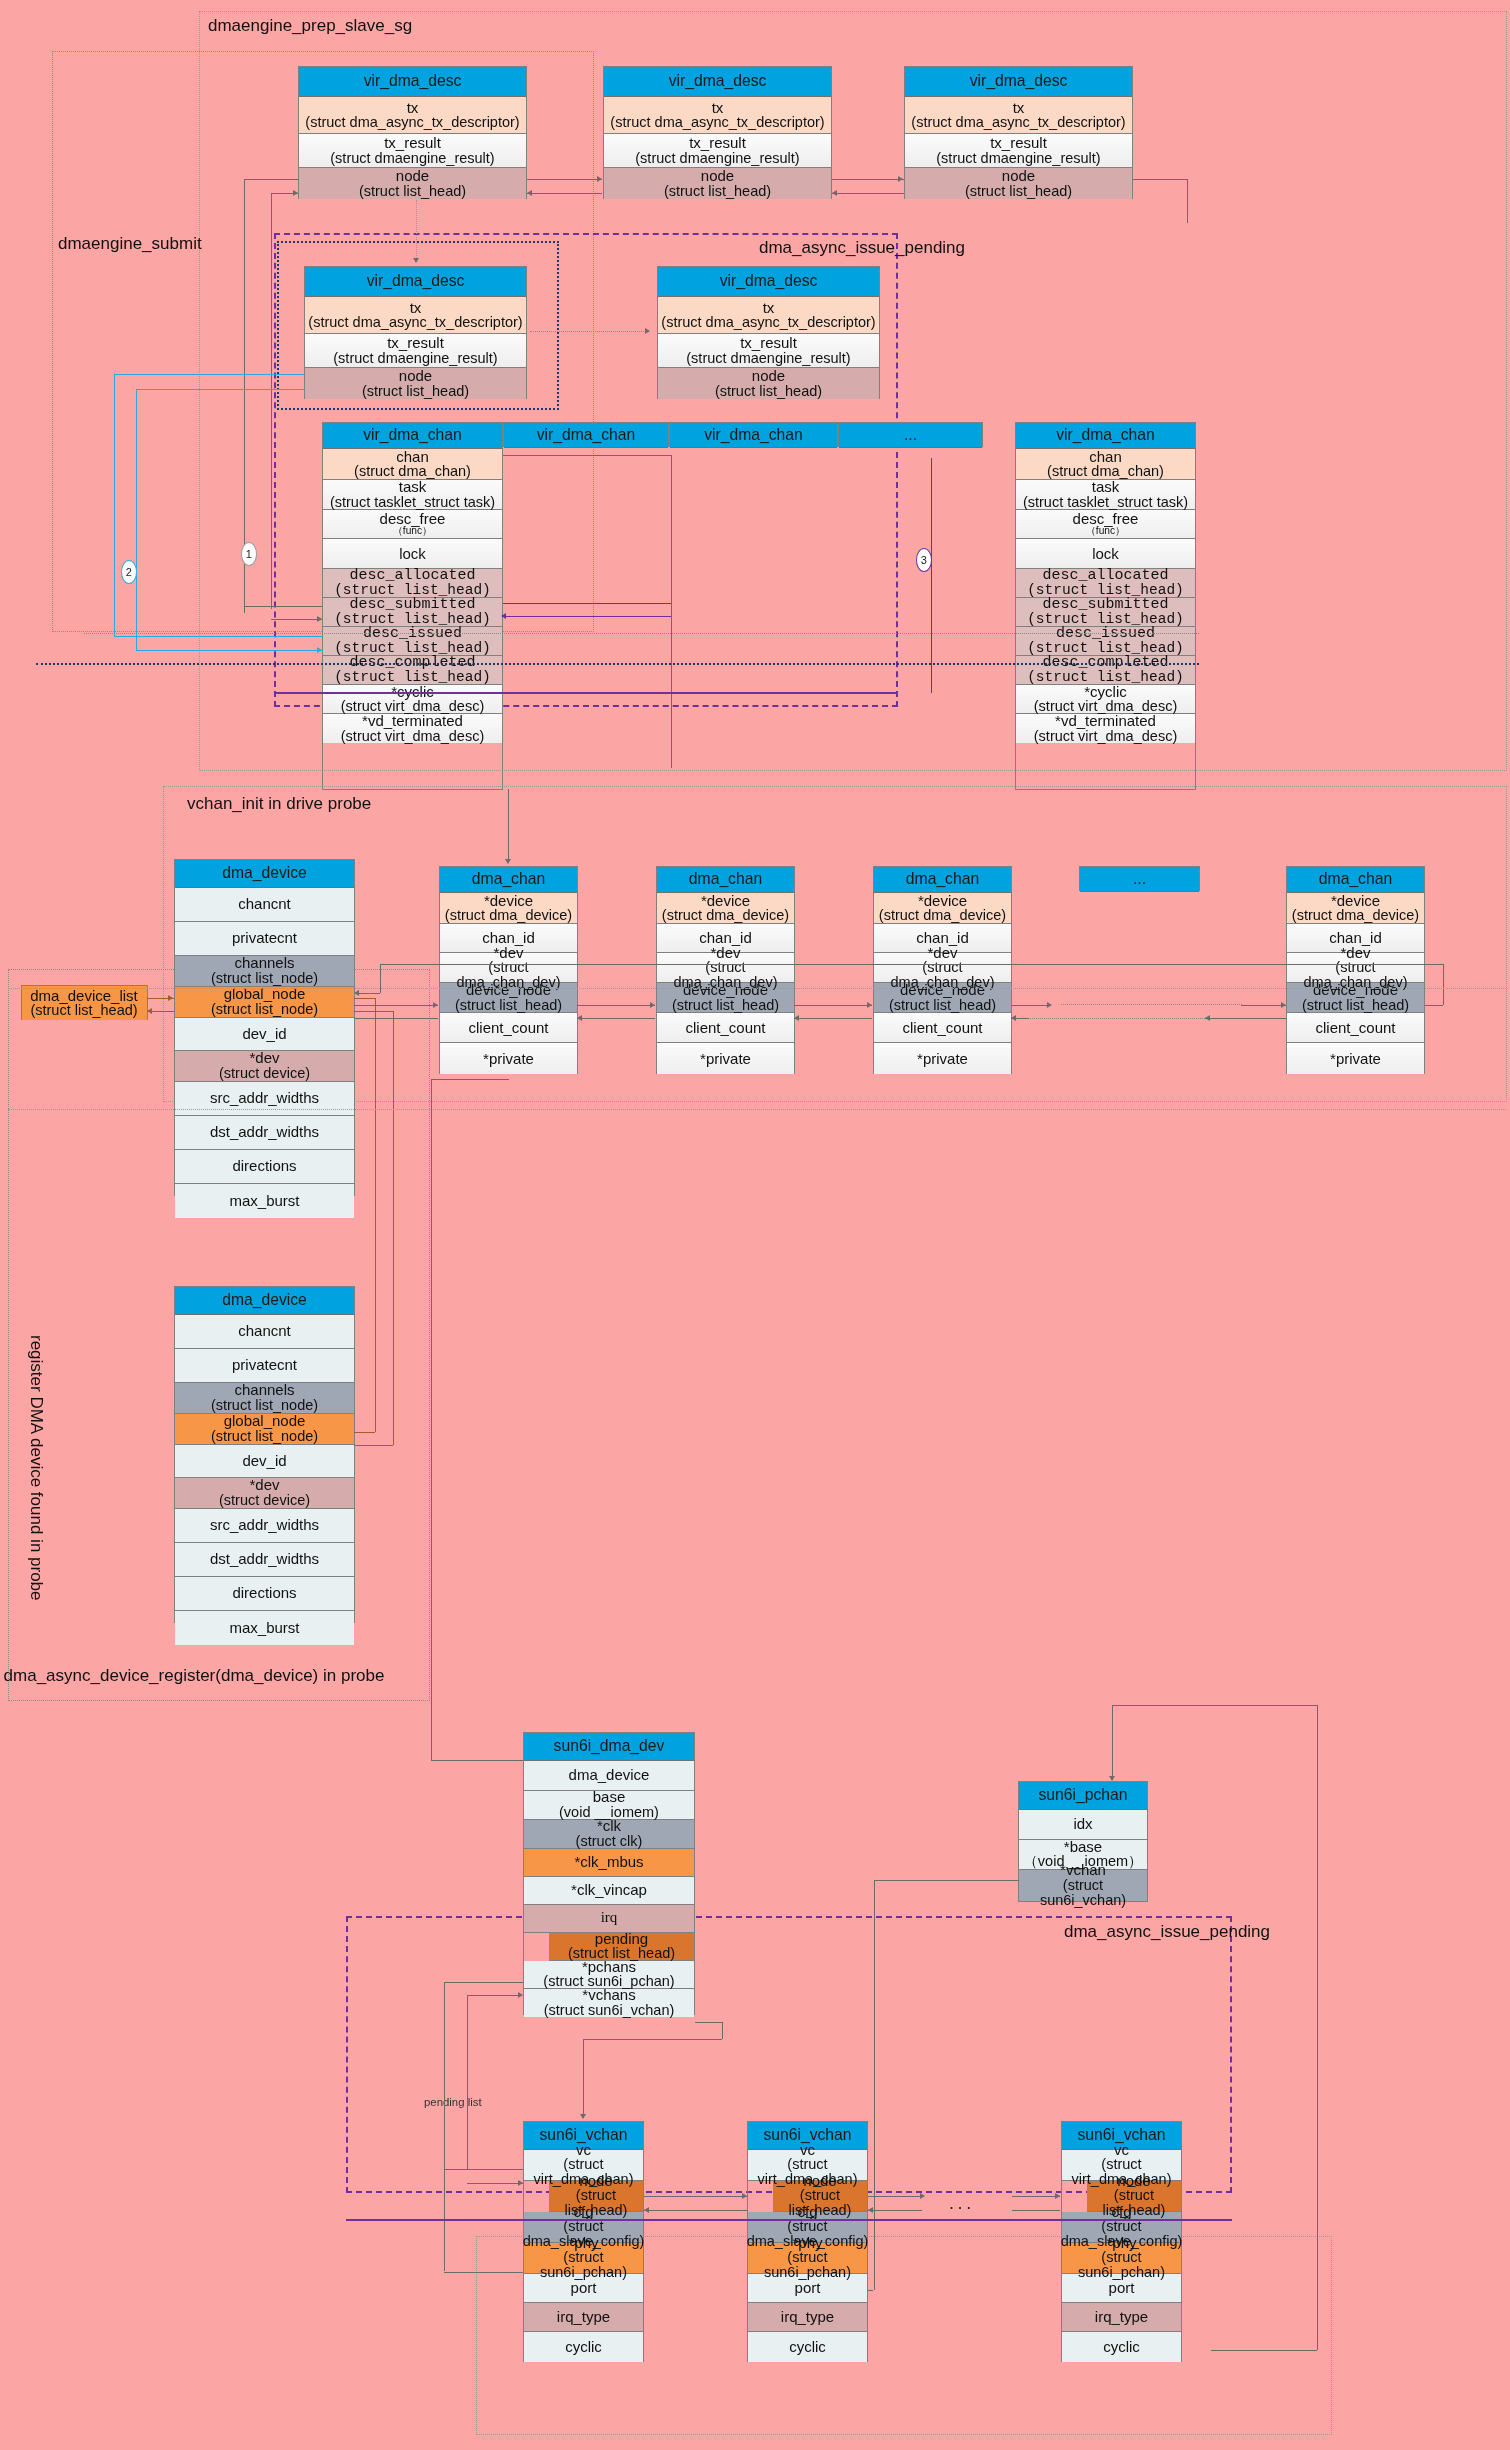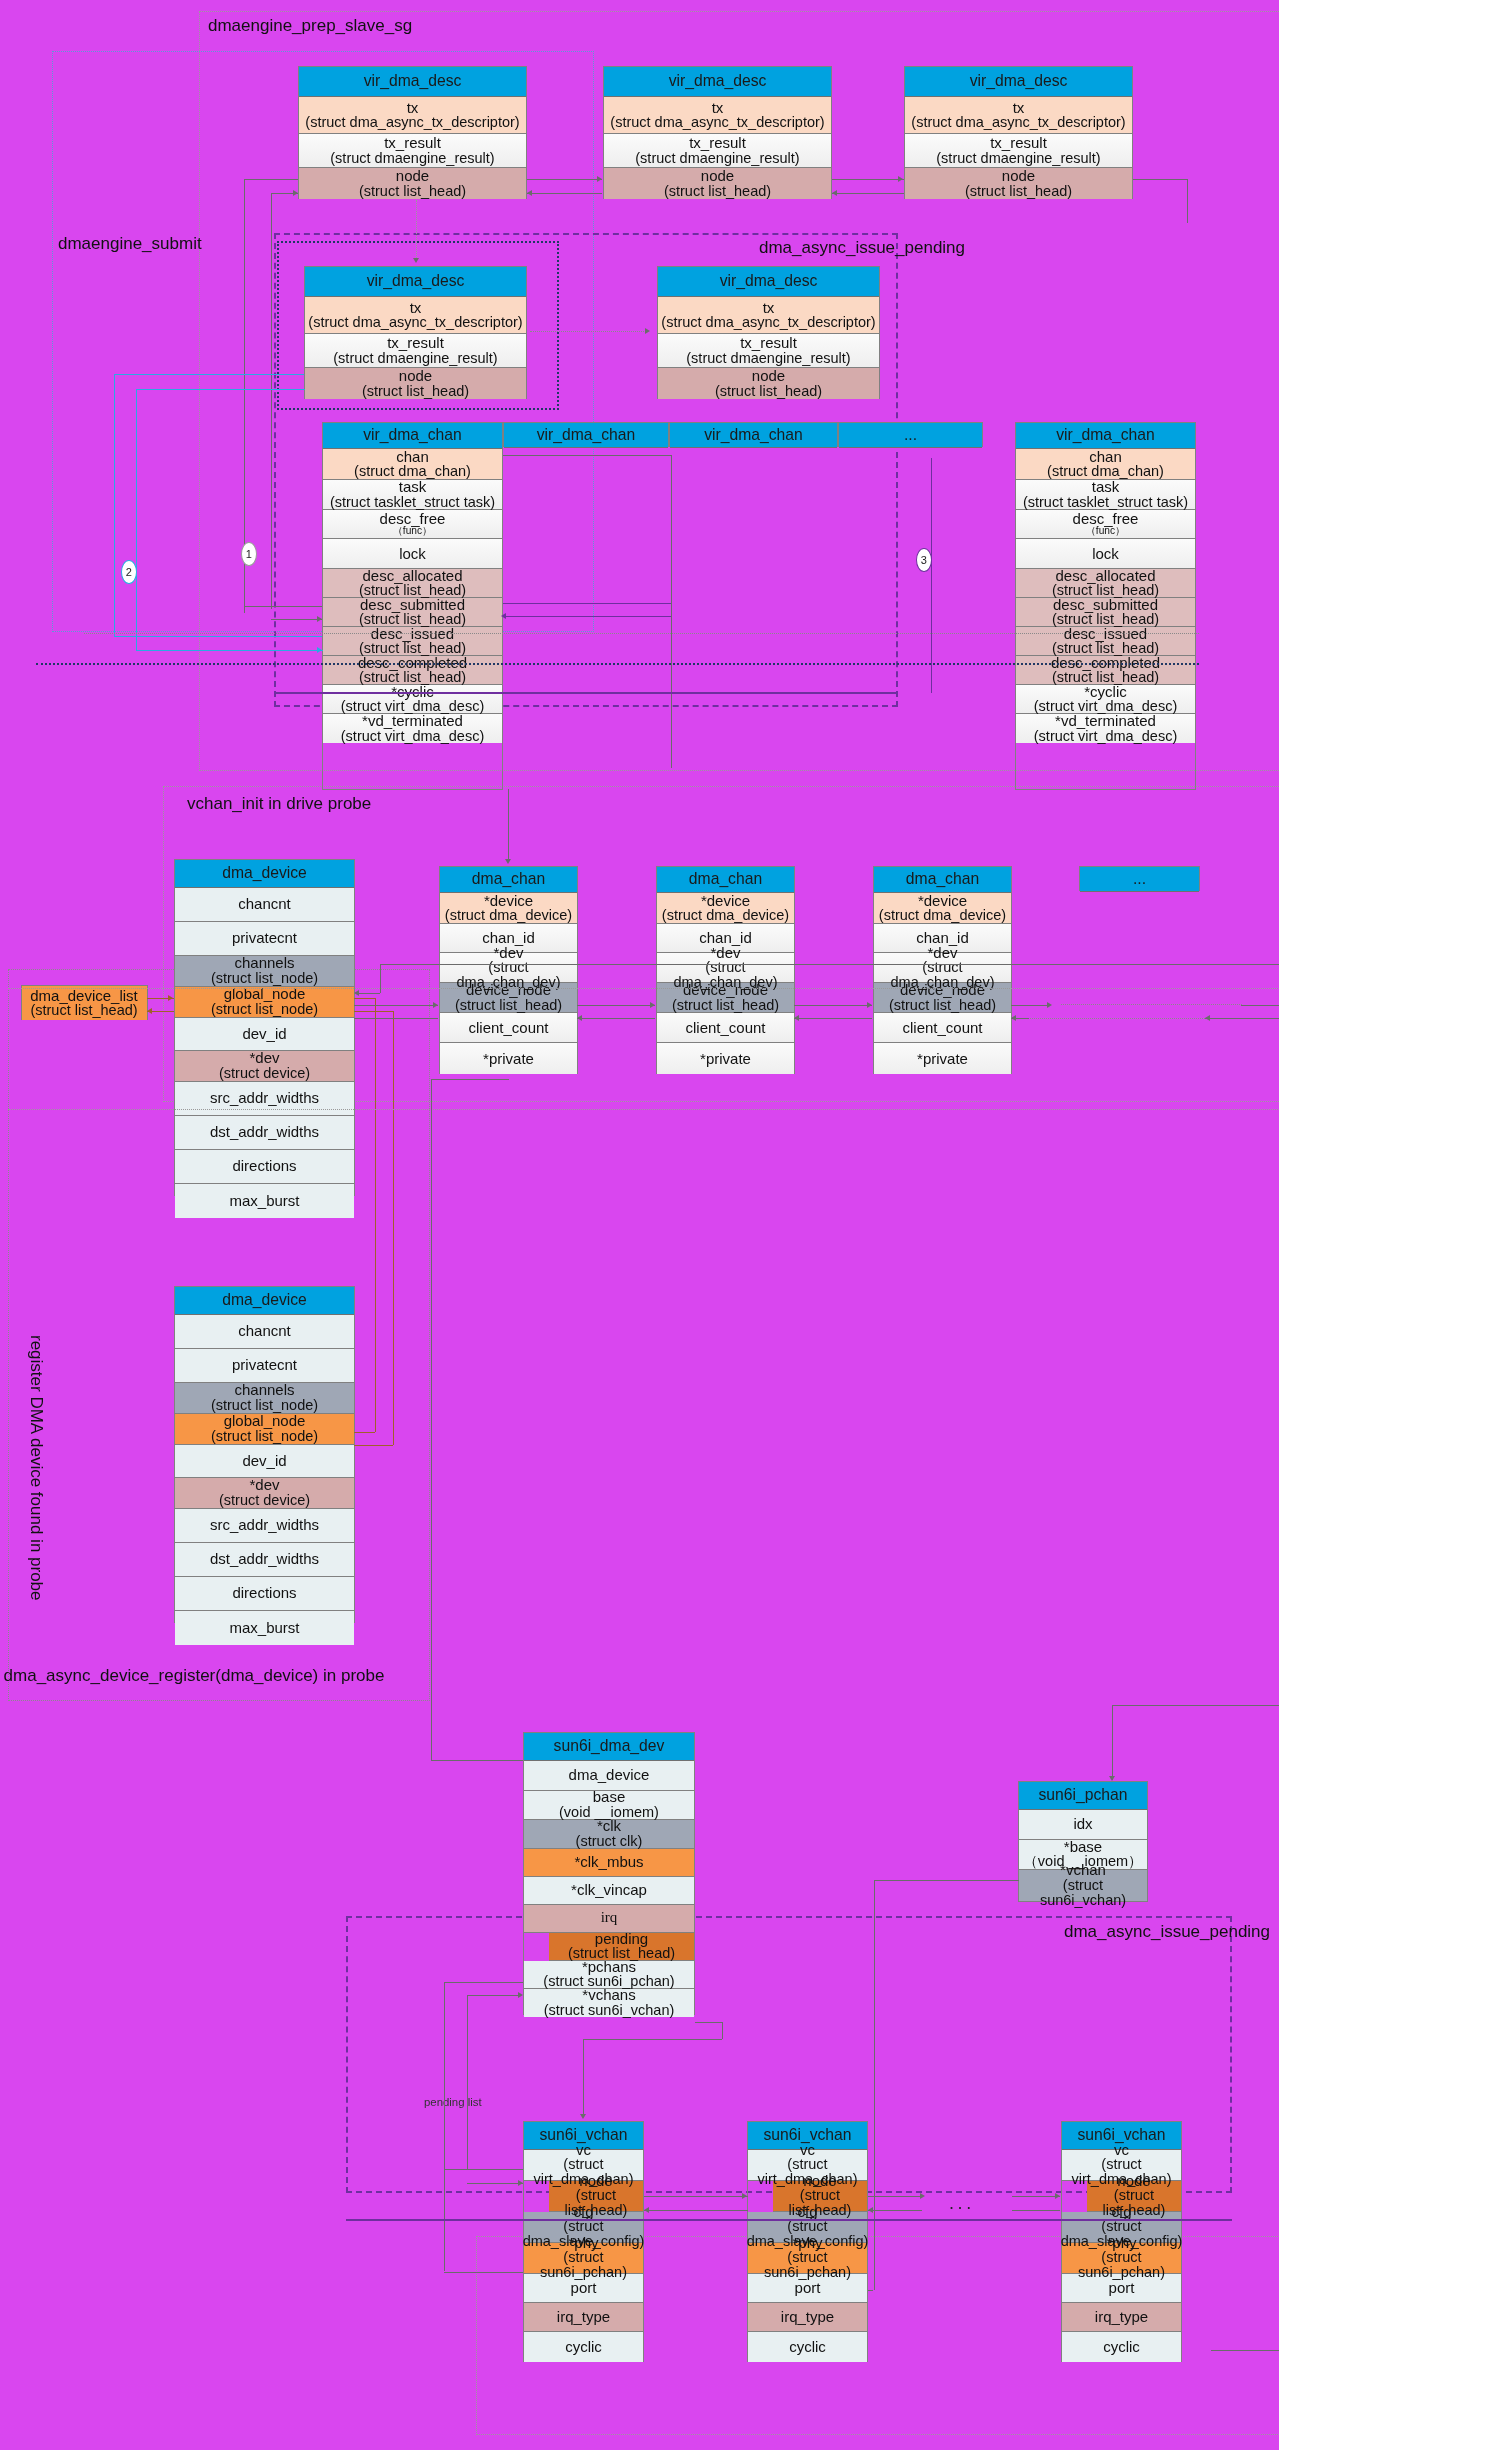--- a/index.html
+++ b/index.html
@@ -1,17 +1,17 @@
 <!DOCTYPE html>
 <html style="font-size:9.6px"><head>
 <meta charset="utf-8">
 <style>
   html,body{margin:0;padding:0;background:#ffffff;}
   body{font-family:"Liberation Sans", sans-serif;}
-  #canvas{position:relative;width:1279px;height:2450px;background:#d946ef;overflow:hidden;}
+  #canvas{position:relative;width:1510px;height:2450px;background:#fca5a5;overflow:hidden;}
 
   
   .sbox{position:absolute;box-sizing:border-box;border:0.6px solid #808080;}
   .sbox .hdr{
     background:#00A2E0;color:#1a1a1a;text-align:center;
     border-bottom:0.6px solid #707070;
     display:flex;align-items:center;justify-content:center;
     font-size:15.7px;line-height:1.05;
   }
   .sbox .row{
@@ -21,21 +21,21 @@
     padding:0 1.2px;
   }
   .sbox .row:last-child{border-bottom:none;}
   .row .sub{font-size:14.5px;}
   .row .tiny{font-size:10.2px;}
 
   
   .c-grey   {background:linear-gradient(#fbfbfb,#eeeeee);}
   .c-peach  {background:#FBD9C4;}
   .c-rose   {background:#D5ABAB;}
-  .c-rose2  {background:#DEBDBD;}
+  .c-rose2  {background:#DEBDBD;font-family:Liberation Mono, monospace;}
   .c-slate  {background:#9FA7B5;}
   .c-orange {background:#F79646;}
   .c-orange2{background:#D9752C;margin-left:25px;}
   .c-pale   {background:#E8F0F2;}
 
   
   .region{position:absolute;box-sizing:border-box;background:transparent;}
   .rg-dot-grey  {border:1.2px dotted #9a9a9a;}
   .rg-dot-blue  {border:1.2px dotted #5B9BD5;}
   .rg-dot-navy  {border:2.4px dotted #1F3864;}

